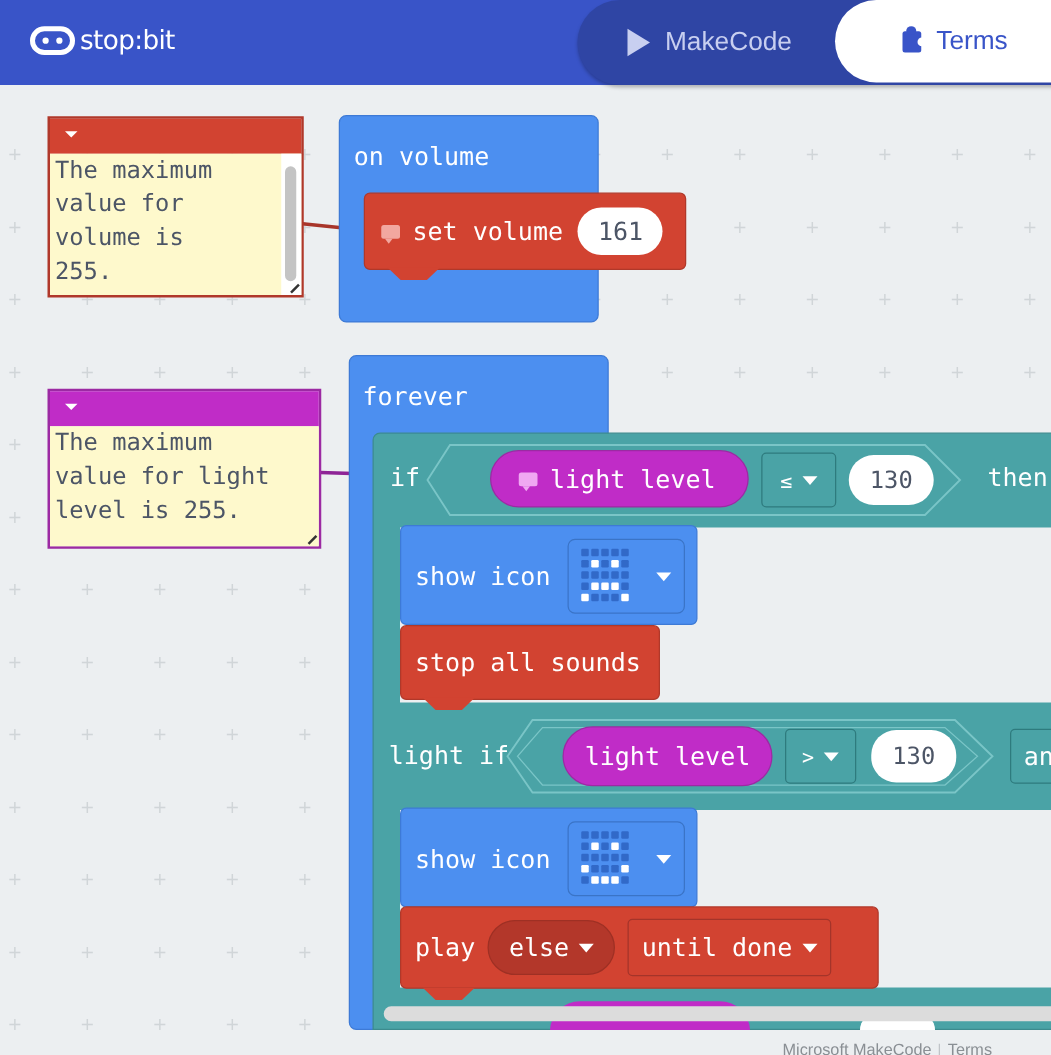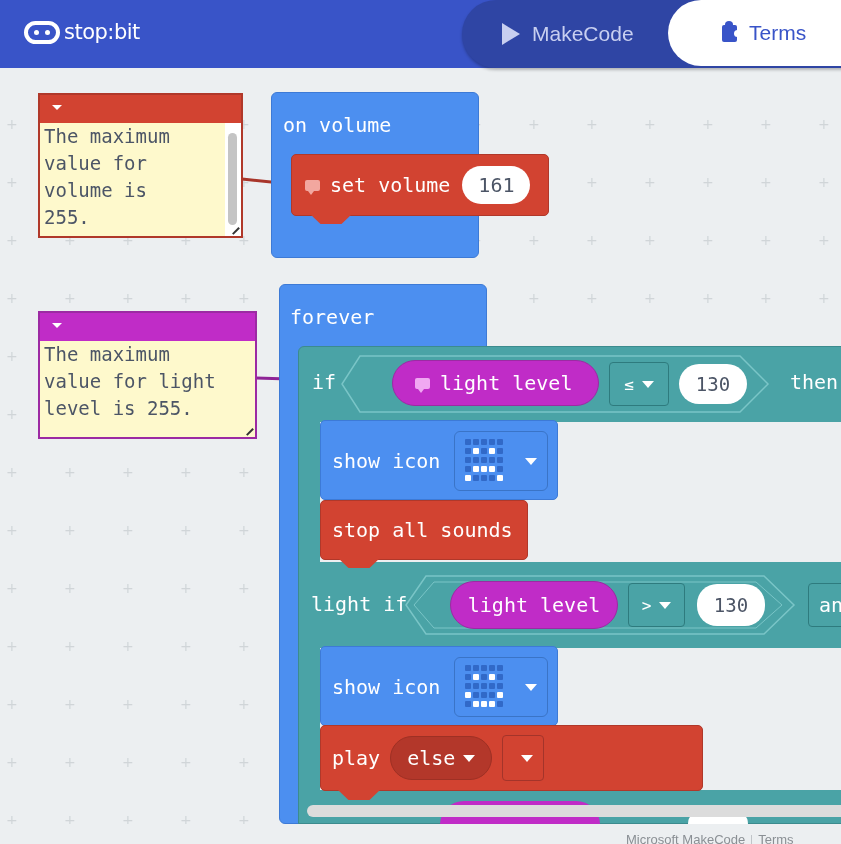--- a/index.html
+++ b/index.html
@@ -407,20 +407,21 @@
         <span class="led" style="left: 42px; top: 43px; width: 6px; height: 6px; background: rgb(49, 105, 200);"></span>
       </div>
   </div>
   <div class="blk red" style="left:320px;top:657px;width:383px;height:66px;border-radius:5px;display:flex;align-items:center;padding-left:11px;">
     <span>play</span>
     <span style="margin-left:10px;background:#b3372a;border:1px solid #9e3024;border-radius:22px;height:44px;padding:0 16px;display:flex;align-items:center;">
       <span>else</span>
         <span class="dd-caret"></span>
     </span>
     <span style="margin-left:10px;border:1.5px solid #a4342a;border-radius:4px;height:46px;padding:0 10px;display:flex;align-items:center;">
+      <span>until done</span>
         <span class="dd-caret"></span>
     </span>
   </div>
   <div style="position:absolute;left:338px;top:722px;width:42px;height:10px;background:#d24331;clip-path:polygon(0 0,100% 0,75% 100%,25% 100%);"></div>
 
   <div style="position:absolute;left:440px;top:733px;width:160px;height:30px;background:#c02cc7;border-radius:24px 24px 0 0;"></div>
   <div style="position:absolute;left:688px;top:742px;width:60px;height:20px;background:#fff;border-radius:14px 14px 0 0;"></div>
 
   <div style="position:absolute;left:307px;top:737px;width:540px;height:12px;background:#dcdcdc;border-radius:6px;"></div>
 </div>

